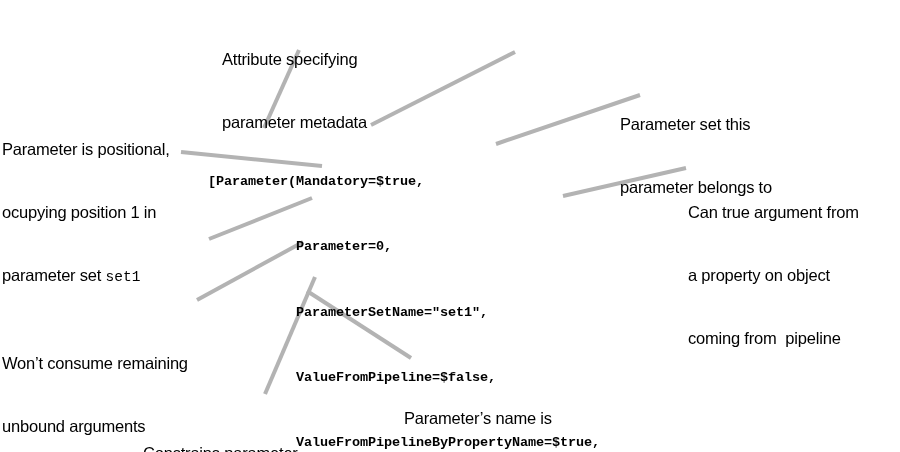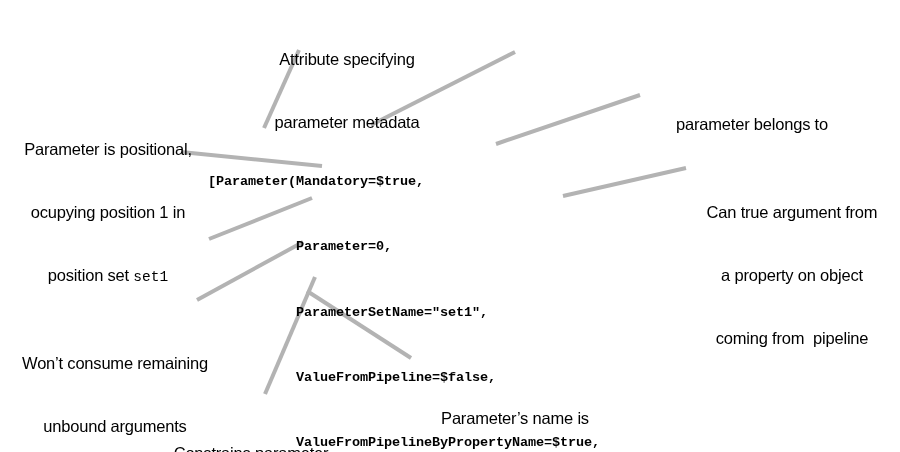--- a/index.html
+++ b/index.html
@@ -25,21 +25,20 @@
     height: 452px;
     pointer-events: none;
   }
   .annotation {
     position: absolute;
     font-family: "Liberation Sans", sans-serif;
     font-size: 16.5px;
     line-height: 21px;
     font-weight: 400;
     color: #000000;
-    text-align: center;
     white-space: pre;
     letter-spacing: -0.2px;
   }
   .annotation .mono {
     font-family: Liberation Mono, monospace;
     font-size: 14.5px;
     letter-spacing: 0;
   }
   #code-block {
     position: absolute;
@@ -89,33 +88,34 @@
     
   </div>
 
   <div class="annotation" style="left:222px; top:7px; width:250px;">
     <div>Attribute specifying</div>
     <div>parameter metadata</div>
   </div>
 
 
   <div class="annotation" style="left:620px; top:72px; width:264px;">
+    <div>Parameter set this</div>
     <div>parameter belongs to</div>
   </div>
 
   <div class="annotation" style="left:688px; top:160px; width:208px;">
     <div>Can true argument from</div>
     <div>a property on object</div>
     <div>coming from  pipeline</div>
   </div>
 
   <div class="annotation" style="left:2px; top:97px; width:212px;">
     <div>Parameter is positional,</div>
     <div>ocupying position 1 in</div>
-    <div><span>position set </span><span class="mono">set1</span></div>
+    <div><span>parameter set </span><span class="mono">set1</span></div>
   </div>
 
 
   <div class="annotation" style="left:2px; top:311px; width:226px;">
     <div>Won’t consume remaining</div>
     <div>unbound arguments</div>
   </div>
 
   <div class="annotation" style="left:143px; top:401px; width:216px;">
     <div>Constrains parameter</div>

